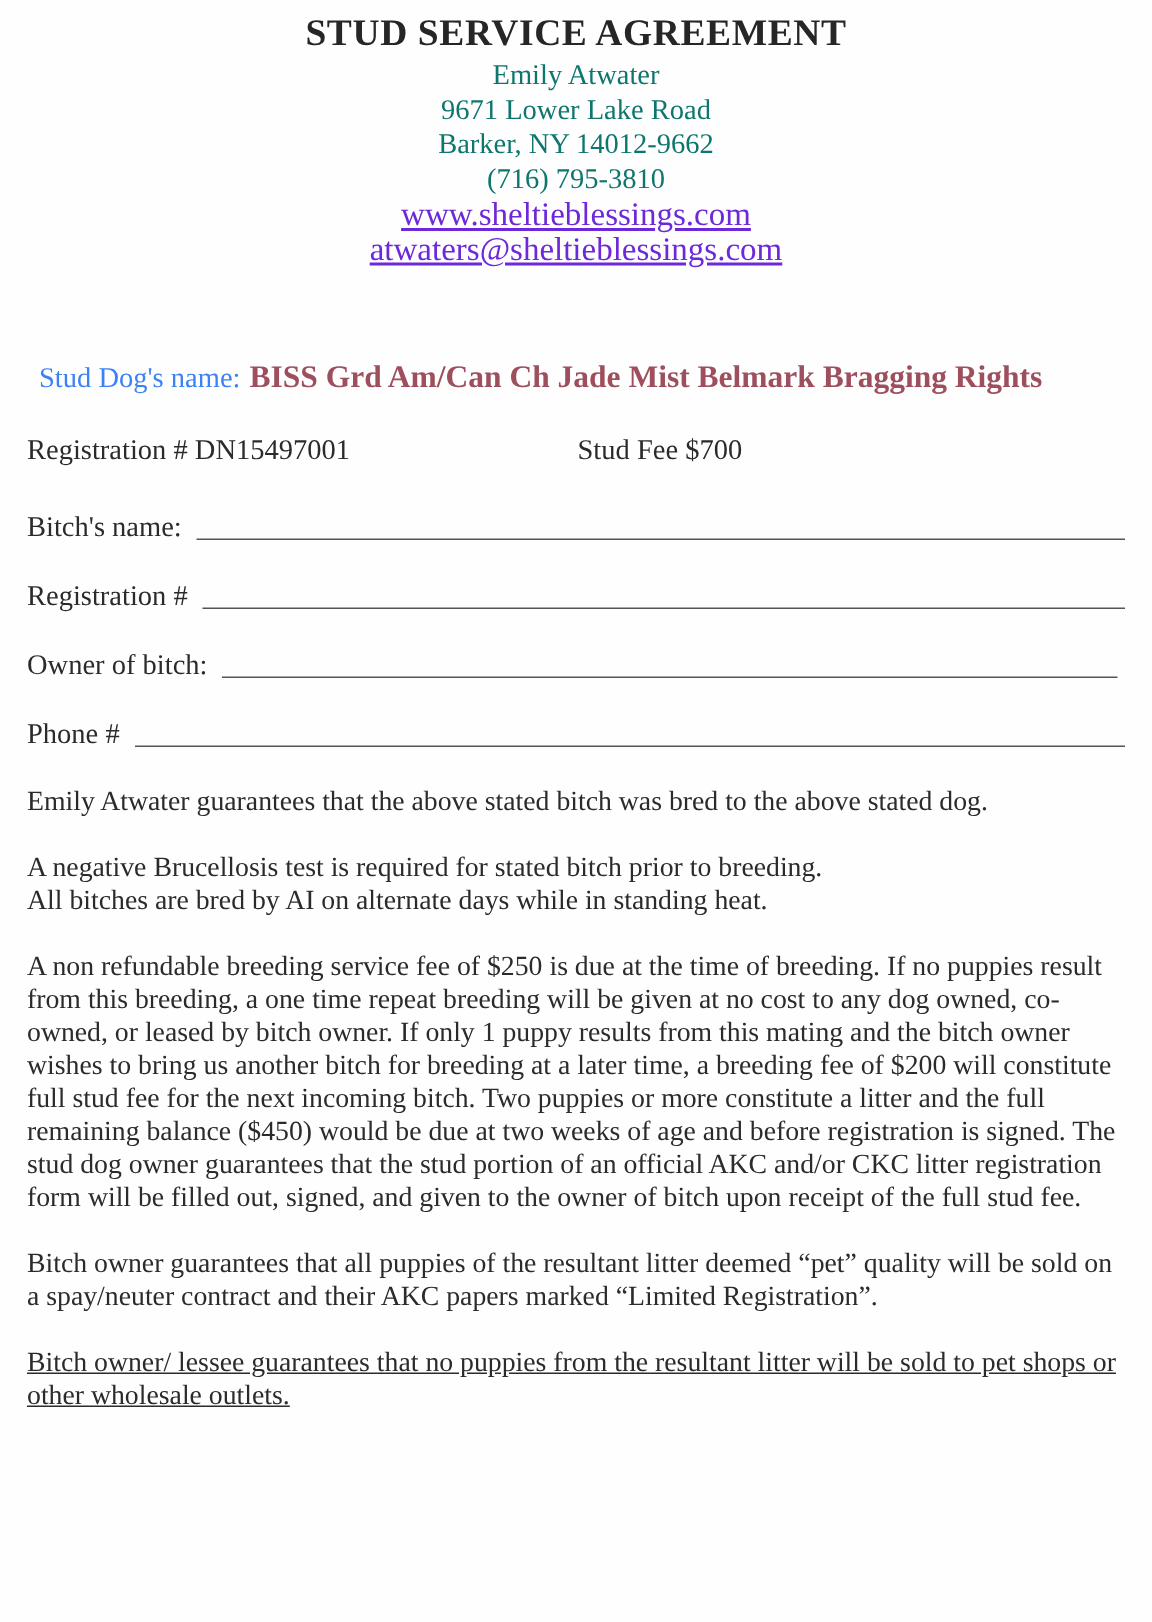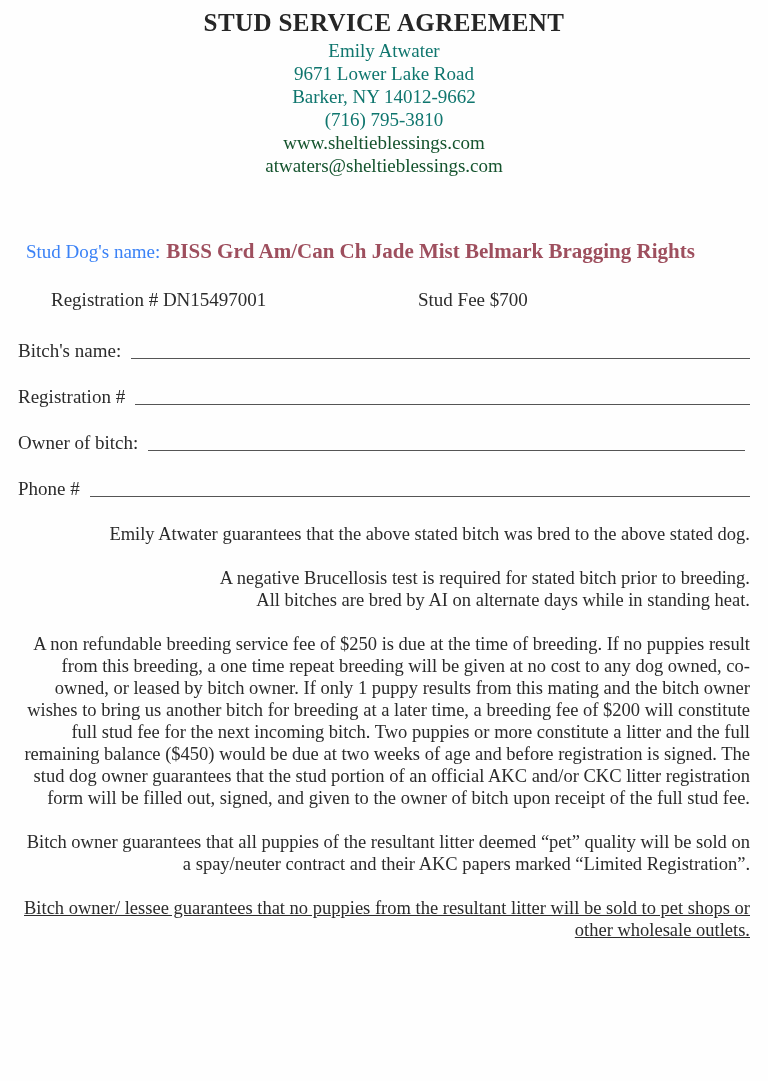--- a/index.html
+++ b/index.html
@@ -45,24 +45,25 @@
     margin: 0 0 1px 0;
     color: #262626;
   }
   .header-line {
     font-size: 19px;
     line-height: 23px;
     margin: 0;
     color: #0f766e;
   }
   .header-link {
-    font-size: 19px;
+    font-size: 22px;
     line-height: 23px;
     margin: 0;
-    color: #14532d;
+    color: #6d28d9;
+    text-decoration: underline;
     text-underline-offset: 2px;
     display: block;
     cursor: pointer;
   }
 
   
   .stud-block {
     margin-top: 62px;
     padding-left: 18px;
     padding-right: 18px;
@@ -82,21 +83,20 @@
     font-size: 21px;
     margin-left: 6px;
   }
 
   .reg-fee-row {
     margin-top: 24px;
     font-size: 19px;
     line-height: 24px;
     position: relative;
     height: 24px;
-    margin-left: 33px;
   }
   .reg-number {
     position: absolute;
     left: 0;
     top: 0;
   }
   .stud-fee {
     position: absolute;
     left: 367px;
     top: 0;
@@ -138,21 +138,21 @@
   .body-text {
     margin-top: 7px;
     padding-left: 18px;
     padding-right: 18px;
   }
   .para {
     font-size: 18.5px;
     line-height: 22px;
     margin: 0 0 22px 0;
     color: #2b2b2b;
-    text-align: right;
+    text-align: left;
   }
   .para:last-child {
     margin-bottom: 0;
     text-decoration: underline;
   }
   .para .sub-line {
     display: block;
   }
 </style>
 </head>

